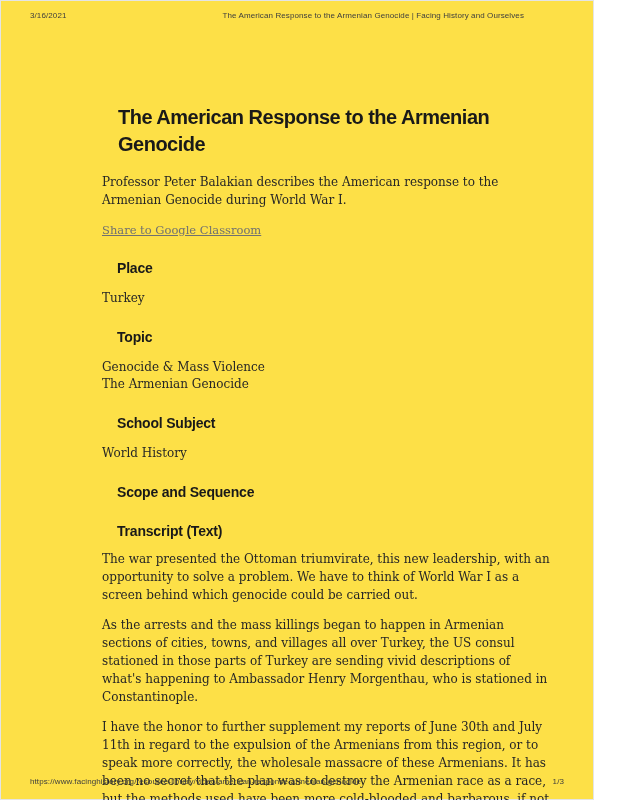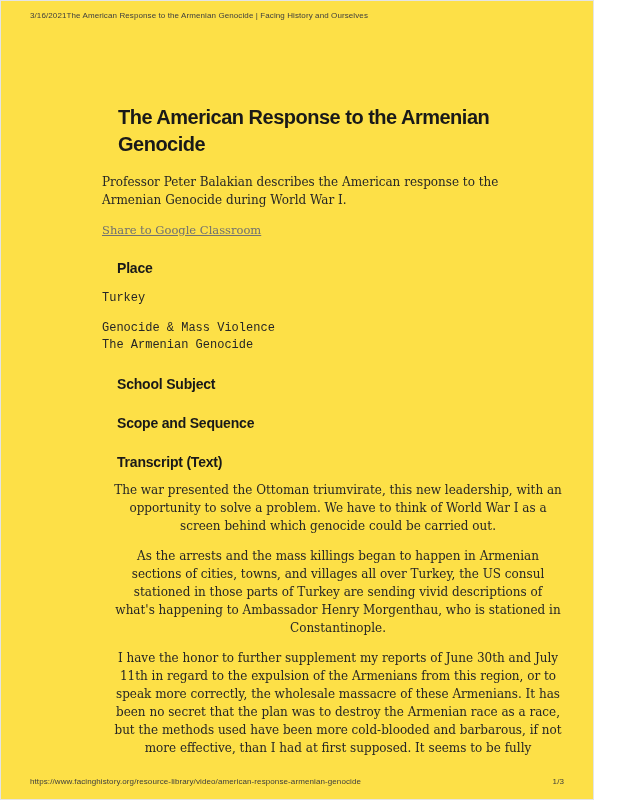--- a/index.html
+++ b/index.html
@@ -25,22 +25,23 @@
     right: 30px;
     display: flex;
     align-items: baseline;
     font-size: 8px;
     color: #3d3d3d;
     letter-spacing: 0.1px;
   }
   .print-header .date { flex: 0 0 auto; }
   .print-header .doc-title {
     flex: 1 1 auto;
-    text-align: left;
+    text-align: right;
     padding-right: 40px;
+    padding-left: 23px;
   }
   .print-footer {
     position: absolute;
     bottom: 14px;
     left: 30px;
     right: 30px;
     display: flex;
     justify-content: space-between;
     align-items: baseline;
     font-size: 8px;
@@ -91,27 +92,25 @@
     font-family: "Liberation Sans", sans-serif;
     font-weight: 700;
     font-size: 14px;
     line-height: 18px;
     letter-spacing: -0.2px;
     color: #191919;
     padding-left: 15px;
   }
   p.section-value {
     margin: 13px 0 0 0;
-    font-family: Liberation Mono, monospace;
   }
   .transcript-paragraphs { margin-top: 10px; }
   p.transcript-paragraph {
     margin: 0 0 12px 0;
     line-height: 18px;
-    text-align: center;
   }
 </style>
 </head>
 <body>
 
 <div class="page">
 
   <div class="print-header">
     <span class="date">3/16/2021</span>
     <span class="doc-title">The American Response to the Armenian Genocide | Facing History and Ourselves</span>
@@ -123,24 +122,26 @@
 Genocide</h1>
 
     <p class="serif description">Professor Peter Balakian describes the American response to the
 Armenian Genocide during World War I.</p>
 
     <a class="share-link">Share to Google Classroom</a>
 
     <h2 class="section-heading">Place</h2>
     <p class="serif section-value">Turkey</p>
 
+    <h2 class="section-heading">Topic</h2>
     <p class="serif section-value">Genocide &amp; Mass Violence
 The Armenian Genocide</p>
 
     <h2 class="section-heading">School Subject</h2>
+    <p class="serif section-value">World History</p>
 
     <h2 class="section-heading">Scope and Sequence</h2>
 
     <h2 class="section-heading">Transcript (Text)</h2>
 
     <div class="transcript-paragraphs">
       <p class="serif transcript-paragraph">The war presented the Ottoman triumvirate, this new leadership, with an
 opportunity to solve a problem. We have to think of World War I as a
 screen behind which genocide could be carried out.</p>
       <p class="serif transcript-paragraph">As the arrests and the mass killings began to happen in Armenian

